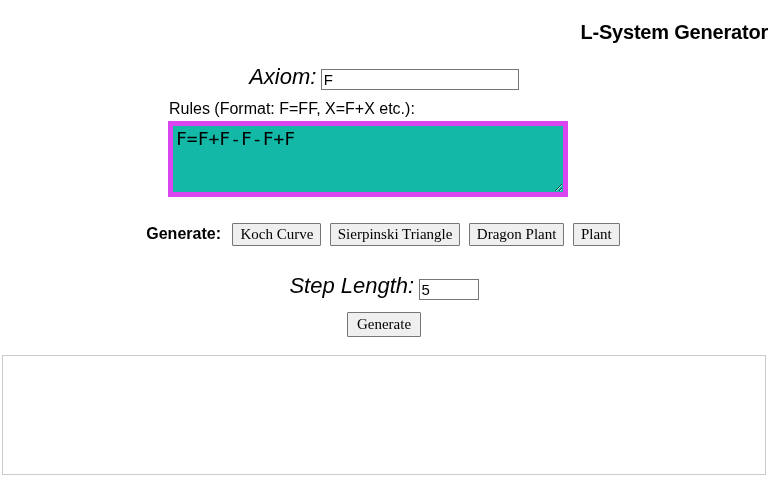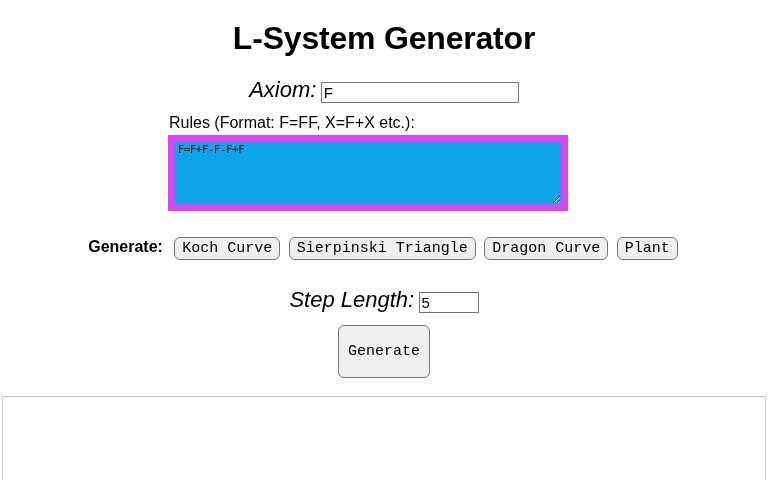--- a/index.html
+++ b/index.html
@@ -13,25 +13,26 @@
     overflow: hidden;
     font-family: "Liberation Sans", sans-serif;
     font-size: 16px;
     color: #000000;
   }
   .page {
     width: 768px;
     text-align: center;
   }
   h1.title {
-    font-size: 32px;
+    font-size: 20px;
     font-weight: bold;
     margin: 21px 0 21px 0;
     line-height: 1.1;
     letter-spacing: -0.2px;
+    text-align: right;
   }
   .form-row {
     margin: 0 0 11px 0;
     line-height: 1.2;
   }
   .row-axiom { margin-bottom: 10px; }
   label.field-label {
     font-size: 22px;
     font-style: italic;
   }
@@ -62,63 +63,63 @@
   .rules-label {
     display: block;
     font-size: 16px;
     margin: 0 0 3px 1px;
   }
   textarea.rules-area {
     display: block;
     width: 400px;
     height: 76px;
     font-family: "DejaVu Sans Mono", monospace;
-    font-size: 10px;
+    font-size: 18px;
     line-height: 1.25;
     padding: 2px 3px;
-    border: 7px solid #d946ef;
-    background: #0ea5e9;
+    border: 5px solid #d946ef;
+    background: #14b8a6;
     color: #000000;
     box-sizing: border-box;
     resize: both;
     overflow: auto;
     white-space: pre;
   }
   .row-iterations { margin-top: 13px; margin-bottom: 12px; }
   .row-angle { margin-bottom: 12px; }
   .presets-row {
     margin: 26px 0 0 0;
     line-height: 1.2;
   }
   .presets-label {
     font-weight: bold;
     font-size: 16px;
     margin-right: 5px;
   }
   button.btn {
-    font-family: Liberation Mono, monospace;
+    font-family: Liberation Serif, serif;
     font-size: 15px;
     line-height: normal;
     padding: 2px 7px;
     margin: 0 2px;
     border: 1px solid #767676;
-    border-radius: 6px;
+    border-radius: 1px;
     background: #efefef;
     color: #000000;
     vertical-align: middle;
     cursor: default;
   }
   .row-step {
     margin: 27px 0 12px 0;
   }
   .row-generate {
     margin: 0 0 18px 0;
   }
   button.generate-btn {
-    padding: 17px 9px;
+    padding: 3px 9px;
   }
   .canvas-area {
     margin: 0 2px;
     height: 120px;
     border: 1px solid #cccccc;
     background: #ffffff;
     box-sizing: border-box;
   }
 </style>
 </head>
@@ -137,21 +138,21 @@
     <label class="rules-label">Rules (Format: F=FF, X=F+X etc.):</label>
     <textarea class="rules-area" style="">F=F+F-F-F+F</textarea>
   </div>
 
 
 
   <div class="presets-row">
     <span class="presets-label">Generate:</span>
     <button class="btn">Koch Curve</button>
     <button class="btn">Sierpinski Triangle</button>
-    <button class="btn">Dragon Curve</button>
+    <button class="btn">Dragon Plant</button>
     <button class="btn">Plant</button>
   </div>
 
   <div class="form-row row-step">
     <label class="field-label">Step Length:</label>
     <input class="text-input num-input" type="text" value="5" style="">
   </div>
 
   <div class="row-generate">
     <button class="btn generate-btn">Generate</button>

